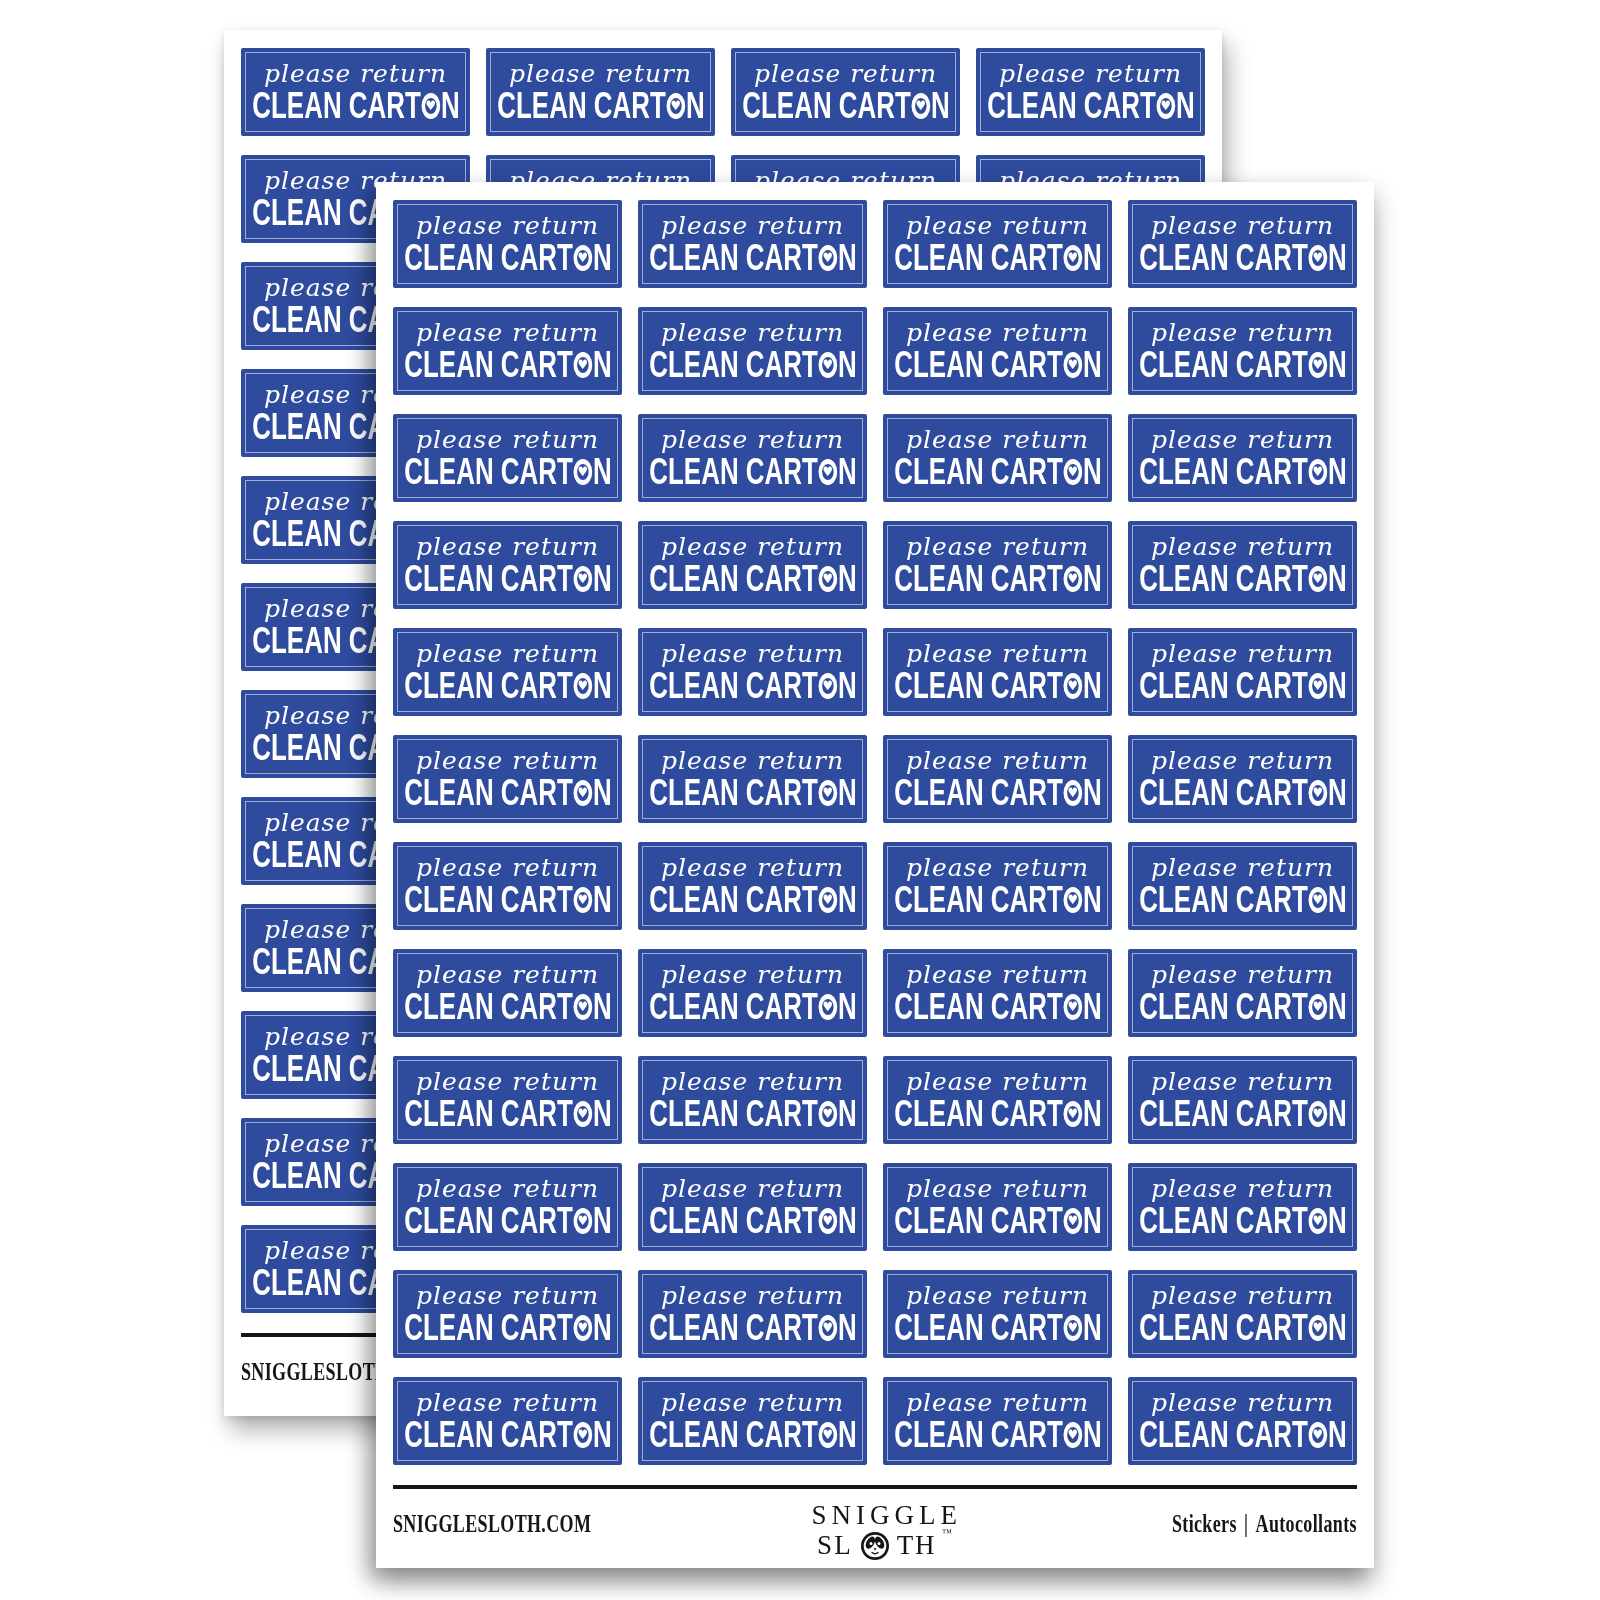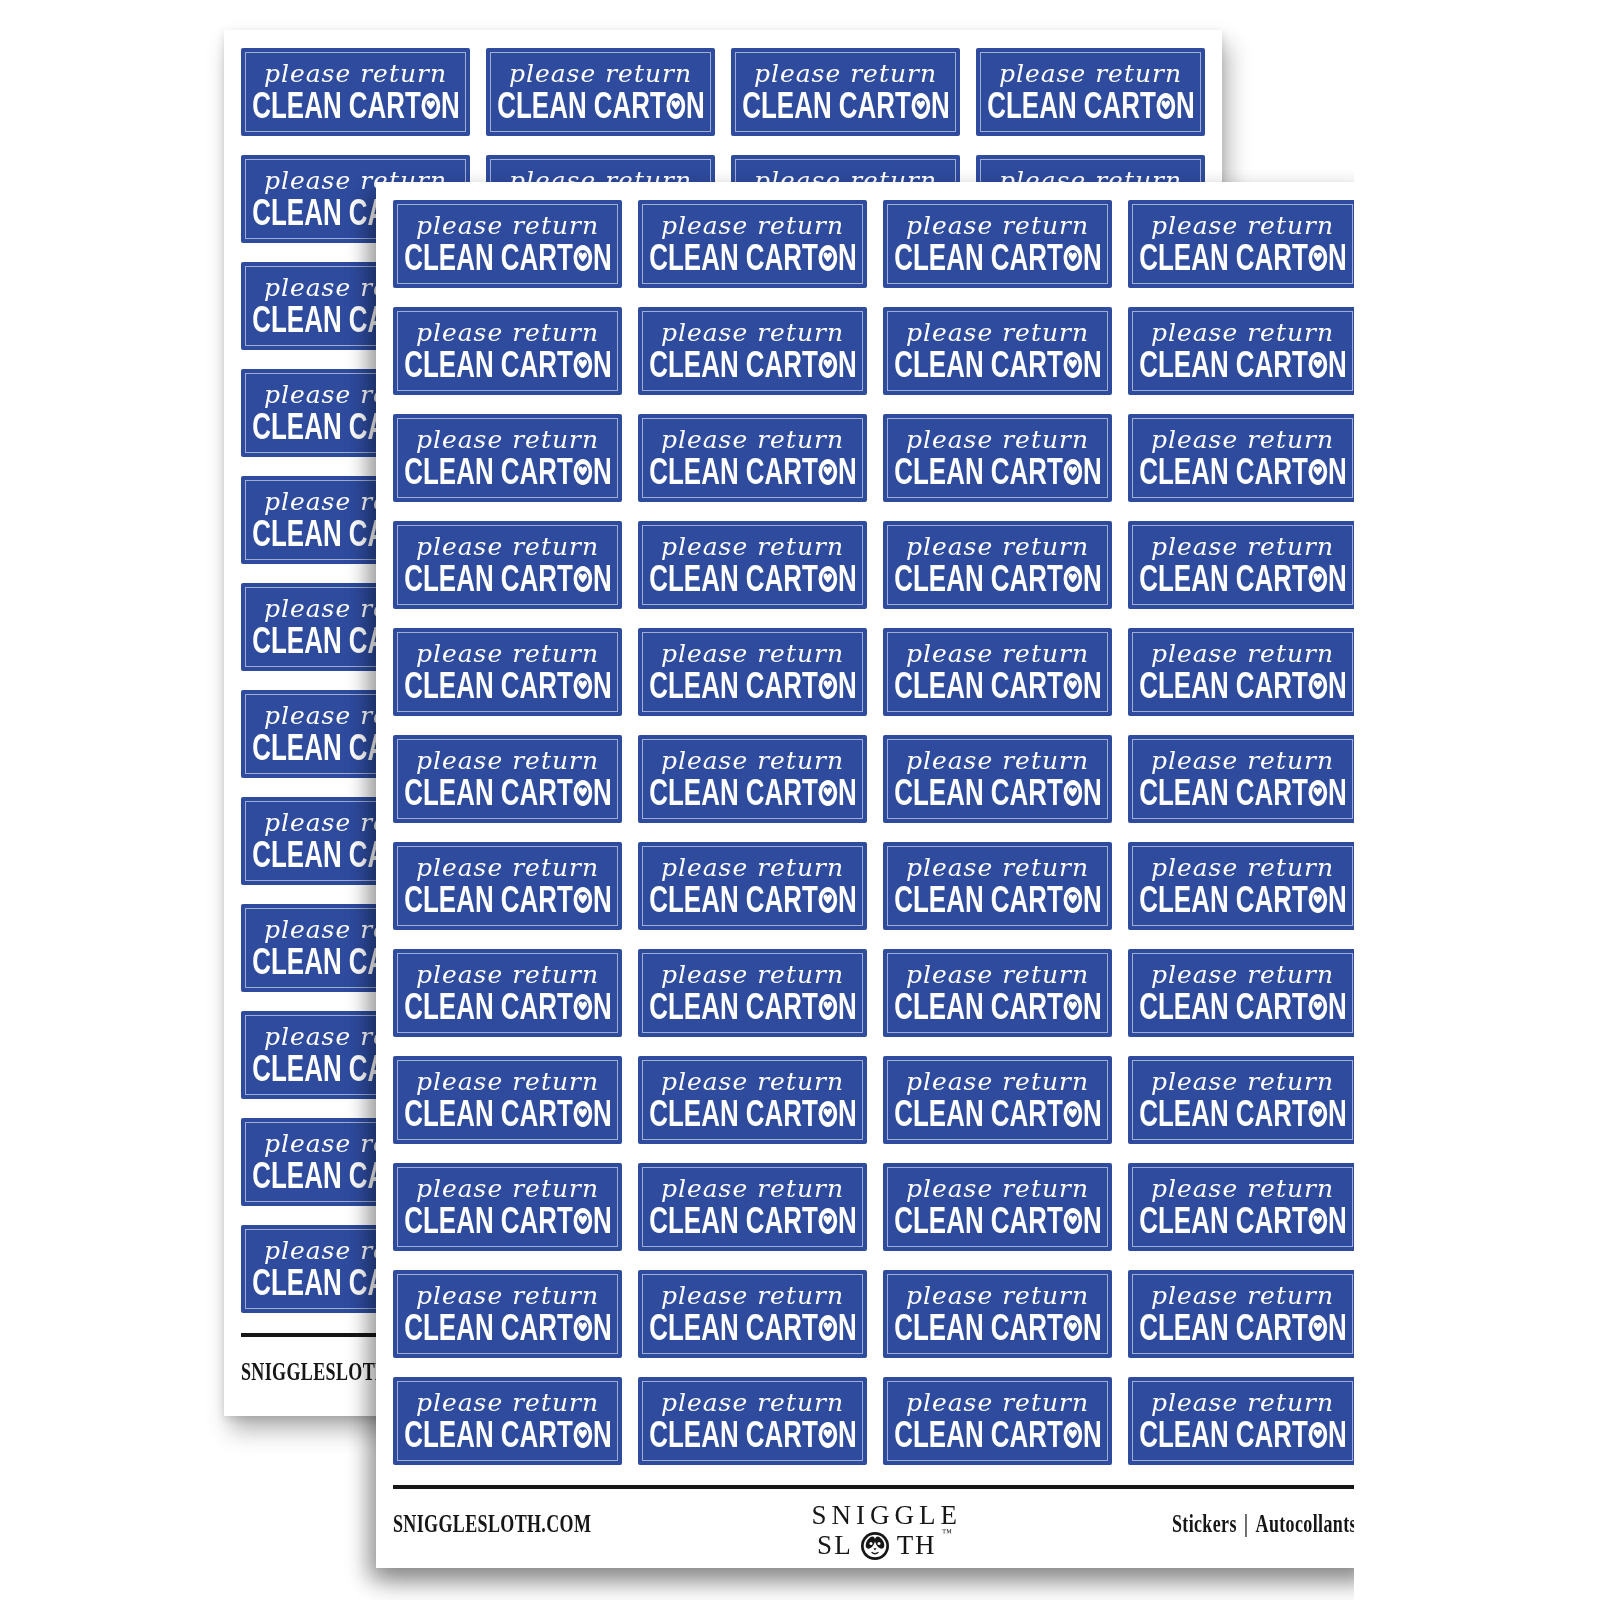--- a/index.html
+++ b/index.html
@@ -1,18 +1,18 @@
 <!DOCTYPE html>
 <html style="--page-bg: #ffffff; --sheet-bg: #ffffff; --sticker-blue: #2e4b9e; --sticker-line: rgba(255,255,255,0.55); --sticker-text: #ffffff; --footer-ink: #161616;"><head>
 <meta charset="utf-8">
 <style>
   html, body { margin: 0; padding: 0; background: #ffffff; }
   .stage {
     position: relative;
-    width: 1354px;
+    width: 1600px;
     height: 1600px;
     overflow: hidden;
     background: var(--page-bg, #ffffff);
     font-family: "Liberation Sans", sans-serif;
     text-decoration: underline;
   }
   .sheet {
     position: absolute;
     width: 998px;
     height: 1386px;

